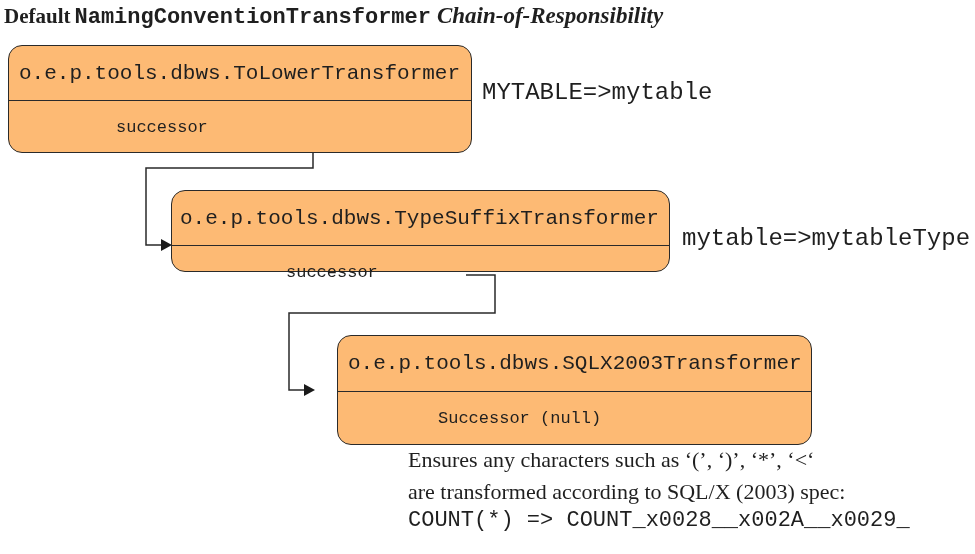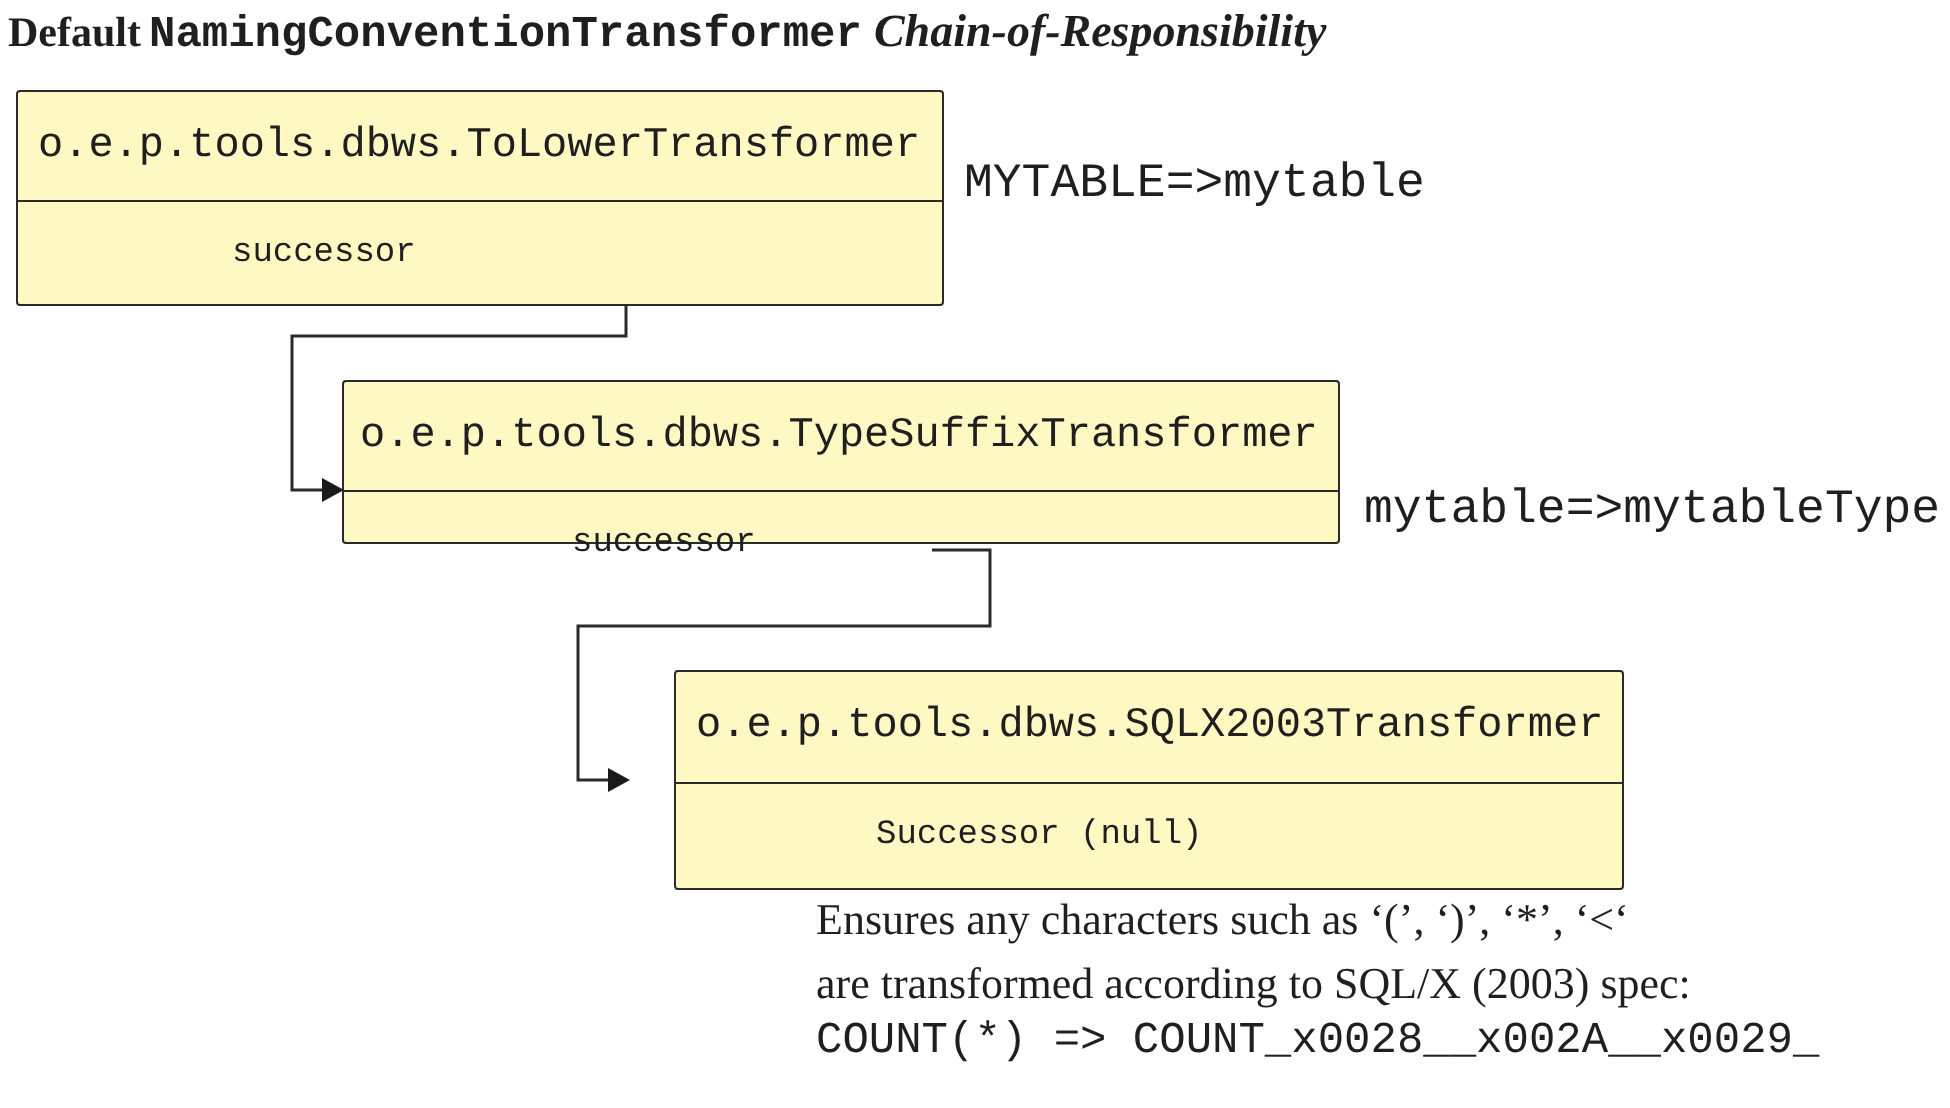--- a/index.html
+++ b/index.html
@@ -30,22 +30,22 @@
     line-height: 28px;
   }
   .title .t-prefix  { font-family: "Liberation Serif", "DejaVu Serif", serif; margin-right: 4px; }
   .title .t-class   { font-family: "Liberation Mono", "DejaVu Sans Mono", monospace; font-size: 22px; margin-right: 6px; }
   .title .t-pattern { font-family: "Liberation Serif", "DejaVu Serif", serif; font-style: italic; font-size: 23px; }
 
   
   .node {
     position: absolute;
     border: 1.5px solid #2a2a2a;
-    border-radius: 2px;
-    background: #fef9c3;
+    border-radius: 14px;
+    background: #fdba74;
     box-sizing: border-box;
   }
   .node-title-row {
     height: 55px;
     border-bottom: 1.5px solid #2a2a2a;
     display: flex;
     align-items: center;
     box-sizing: border-box;
     font-size: 21px;
     white-space: nowrap;
@@ -142,21 +142,21 @@
   <div class="node mono" style="left:315px; top:335px; width:475px; height:110px;margin-left:22px;">
     <div class="node-title-row" style="padding-left:10px; height:56px;">
       <span>o.e.p.tools.dbws.SQLX2003Transformer</span>
     </div>
     <div class="node-successor-row">
       <span class="succ" style="left:100px;">Successor (null)</span>
     </div>
   </div>
 
   <div class="annotation mono" style="left:482px; top:81px;">MYTABLE=&gt;mytable</div>
-  <div class="annotation mono" style="left:682px; top:244px;">mytable=&gt;mytableType</div>
+  <div class="annotation mono" style="left:682px; top:227px;">mytable=&gt;mytableType</div>
 
   <div class="note">
     <div class="note-serif serif">Ensures any characters such as ‘(’, ‘)’, ‘*’, ‘&lt;‘</div>
     <div class="note-serif serif">are transformed according to SQL/X (2003) spec:</div>
     <div class="note-mono mono">COUNT(*) =&gt; COUNT_x0028__x002A__x0029_</div>
   </div>
 
 </div>
 
 </body></html>

